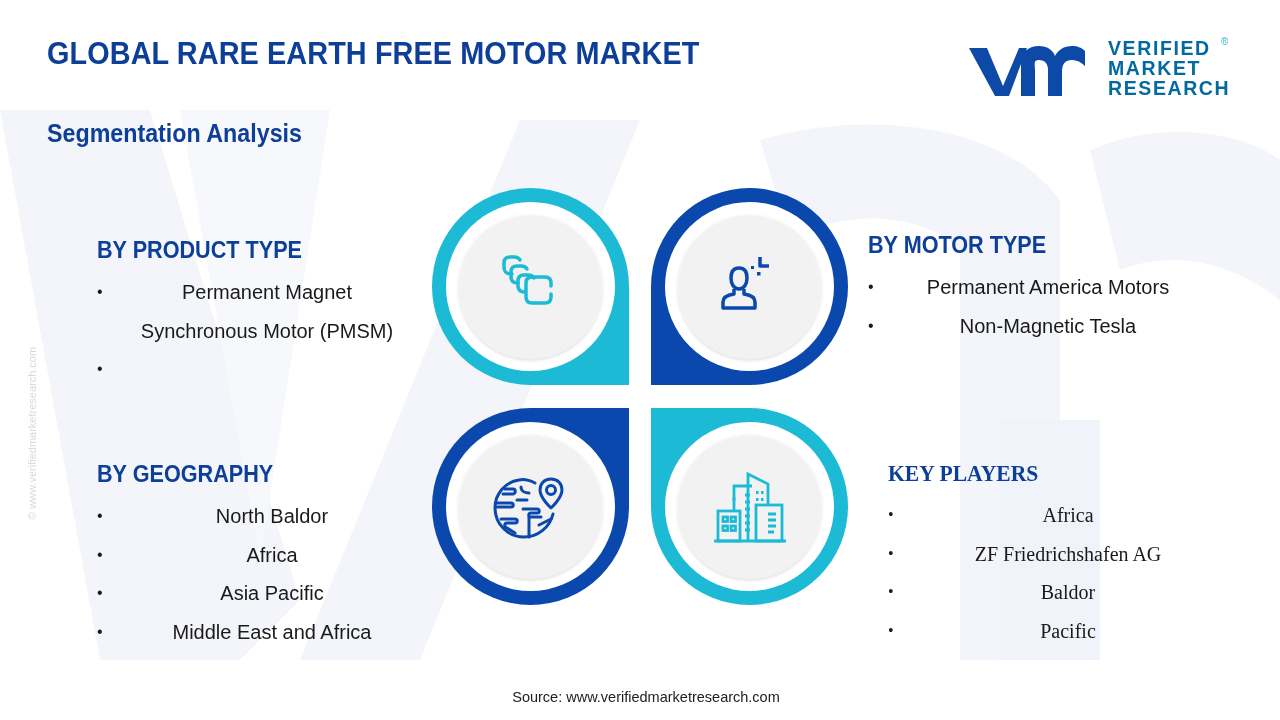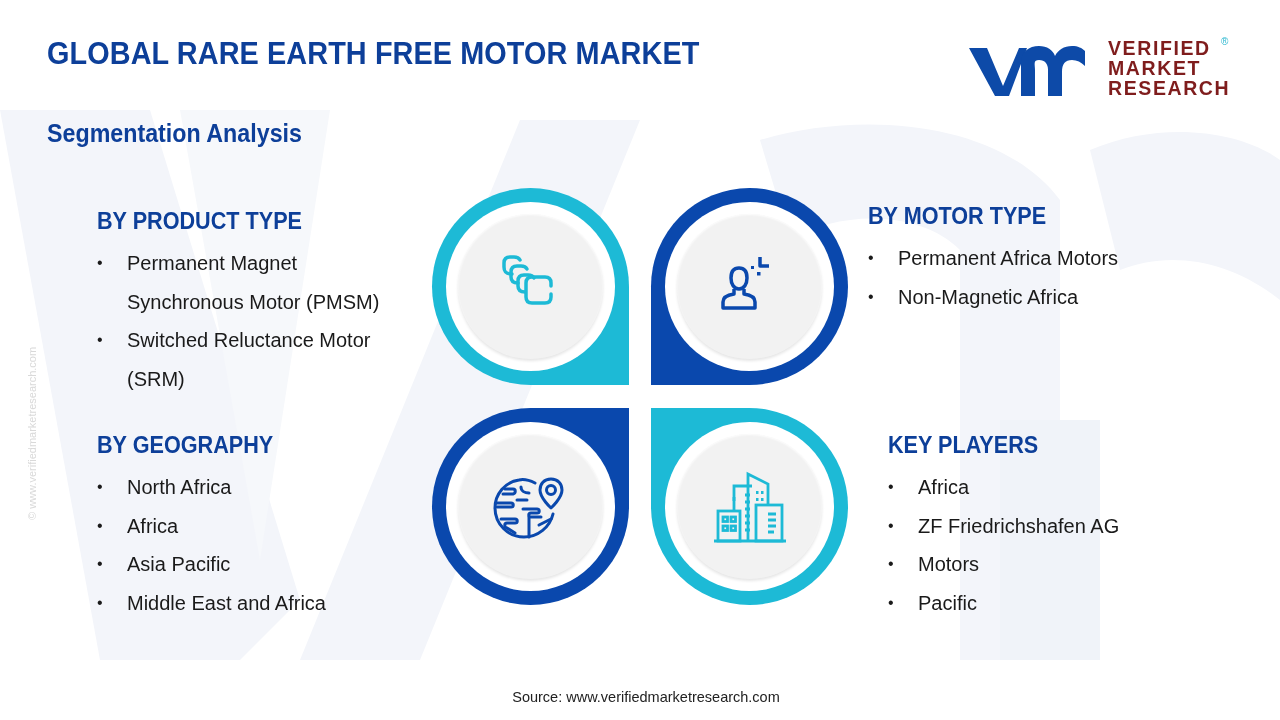--- a/index.html
+++ b/index.html
@@ -18,44 +18,44 @@
     position: absolute; left: 47px; top: 119px;
     font-size: 25px; font-weight: 700; color: #0d3f99;
     transform: scaleX(0.93); transform-origin: left center; white-space: nowrap;
     z-index: 2;
   }
 
   .logo { position: absolute; left: 965px; top: 38px; width: 265px; height: 64px; z-index: 2; }
   .logo-mark { position: absolute; left: 0; top: 4px; }
   .logo-text {
     position: absolute; left: 143px; top: 0;
-    color: #7f1d1d; font-weight: 700; font-size: 19.5px; line-height: 20px; letter-spacing: 1.6px;
+    color: #0369a1; font-weight: 700; font-size: 19.5px; line-height: 20px; letter-spacing: 1.6px;
   }
   .logo-text div { white-space: nowrap; }
   .logo-reg { position: absolute; left: 256px; top: -2px; font-size: 10px; color: #27b6cf; }
 
-  .panel { position: absolute; z-index: 2; }
+  .panel { position: absolute; z-index: 2; margin-top: 29px; }
   .panel-heading {
     font-size: 23px; font-weight: 700; color: #0d3f99;
     transform: scaleX(0.94); transform-origin: left center; white-space: nowrap;
   }
   .panel ul { list-style: none; margin-top: 9px; }
   .panel li {
     position: relative; padding-left: 30px;
     font-size: 20px; color: #1a1a1a; line-height: 38.5px;
   }
   .panel li .bullet {
     position: absolute; left: 0; top: 0; width: 10px; text-align: left; font-size: 16px;
   }
-  .panel li .txt { display: block; }
+  .panel li .txt { display: block; text-align: center; }
 
   #panel-product { left: 97px; top: 208px; width: 320px; }
   #panel-motor { left: 868px; top: 203px; width: 330px; }
   #panel-geo { left: 97px; top: 432px; width: 320px; }
-  #panel-players { left: 888px; top: 432px; width: 330px; }
+  #panel-players { left: 888px; top: 432px; width: 330px; font-family: Liberation Serif, serif; }
 
   .petal { position: absolute; width: 197px; height: 197px; z-index: 2; }
   .petal .shape { position: absolute; inset: 0; }
   .petal.tl .shape { border-radius: 50% 50% 0 50%; }
   .petal.tr .shape { border-radius: 50% 50% 50% 0; }
   .petal.bl .shape { border-radius: 50% 0 50% 50%; }
   .petal.br .shape { border-radius: 0 50% 50% 50%; }
   .petal .ring {
     position: absolute; left: 14px; top: 14px; width: 169px; height: 169px;
     border-radius: 50%; background: #ffffff;
@@ -111,45 +111,44 @@
 
 <div class="panel" id="panel-product">
   <div class="panel-heading">BY PRODUCT TYPE</div>
   <ul>
     <li style="line-height:38.5px;">
       <span class="bullet">•</span>
       <span class="txt" style="width:280px;">Permanent Magnet Synchronous Motor (PMSM)</span>
     </li>
     <li>
       <span class="bullet">•</span>
-      <span class="txt" style="width:265px;">Switched Reluctance Motor (SRM)</span>
     </li>
   </ul>
 </div>
 
 <div class="panel" id="panel-motor">
   <div class="panel-heading">BY MOTOR TYPE</div>
   <ul>
     <li>
       <span class="bullet">•</span>
-      <span class="txt">Permanent Africa Motors</span>
-    </li>
-    <li>
-      <span class="bullet">•</span>
-      <span class="txt">Non-Magnetic Africa</span>
+      <span class="txt">Permanent America Motors</span>
+    </li>
+    <li>
+      <span class="bullet">•</span>
+      <span class="txt">Non-Magnetic Tesla</span>
     </li>
   </ul>
 </div>
 
 <div class="panel" id="panel-geo">
   <div class="panel-heading">BY GEOGRAPHY</div>
   <ul>
     <li>
       <span class="bullet">•</span>
-      <span class="txt">North Africa</span>
+      <span class="txt">North Baldor</span>
     </li>
     <li>
       <span class="bullet">•</span>
       <span class="txt">Africa</span>
     </li>
     <li>
       <span class="bullet">•</span>
       <span class="txt">Asia Pacific</span>
     </li>
     <li>
@@ -165,21 +164,21 @@
     <li>
       <span class="bullet">•</span>
       <span class="txt">Africa</span>
     </li>
     <li>
       <span class="bullet">•</span>
       <span class="txt">ZF Friedrichshafen AG</span>
     </li>
     <li>
       <span class="bullet">•</span>
-      <span class="txt">Motors</span>
+      <span class="txt">Baldor</span>
     </li>
     <li>
       <span class="bullet">•</span>
       <span class="txt">Pacific</span>
     </li>
   </ul>
 </div>
 
 <div class="petal tl">
   <div class="shape" style="background:#1dbad6;"></div>

